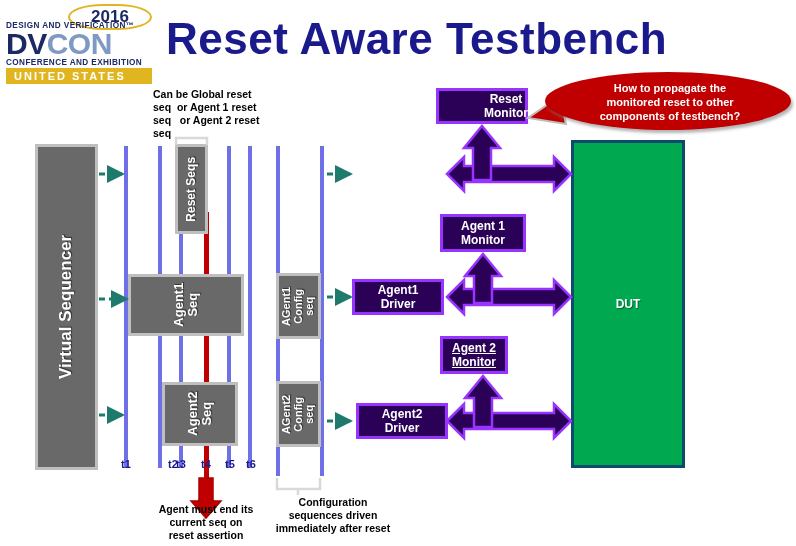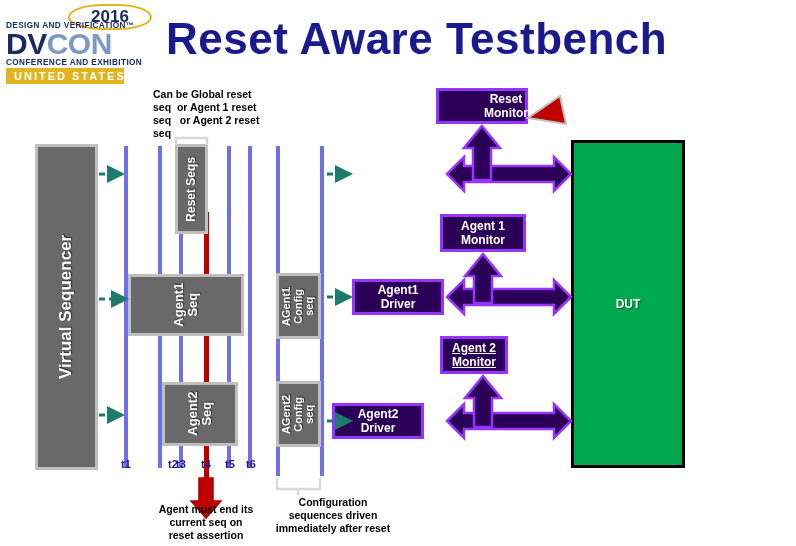--- a/index.html
+++ b/index.html
@@ -77,21 +77,21 @@
     font-size: 8.2px;
     font-weight: bold;
     color: #1b2a63;
     letter-spacing: 0.4px;
     white-space: nowrap;
   }
   .logo-us {
     position: absolute;
     left: 0px;
     top: 64px;
-    width: 118px;
+    width: 146px;
     height: 16px;
     background: #e0b520;
   }
   .logo-us span {
     position: absolute;
     left: 8px;
     top: 2px;
     font-size: 11px;
     font-weight: bold;
     color: #ffffff;
@@ -144,21 +144,21 @@
     align-items: center;
     justify-content: center;
     text-align: center;
     line-height: 1.2;
   }
 
   
   .dut {
     position: absolute;
     background: #00a84f;
-    border: 3px solid #000000;
+    border: 3px solid #0c4a6e;
     box-sizing: border-box;
     color: #ffffff;
     font-weight: bold;
     font-size: 12px;
     display: flex;
     align-items: center;
     justify-content: center;
     text-shadow: 1px 1px 1px rgba(0,0,0,0.4);
   }
 
@@ -296,21 +296,21 @@
   <div class="tick" style="left:196px; top:458px;">t4</div>
   <div class="tick" style="left:220px; top:458px;">t5</div>
   <div class="tick" style="left:241px; top:458px;">t6</div>
 
 
   <div class="pbox" style="left:352px; top:279px; width:92px; height:36px; white-space:pre;align-items:center;">
     <span style="white-space:pre;">Agent1
 Driver</span>
   </div>
 
-  <div class="pbox" style="left:332px; top:403px; width:92px; height:36px; white-space:pre;">
+  <div class="pbox" style="left:356px; top:403px; width:92px; height:36px; white-space:pre;">
     <span style="white-space:pre;">Agent2
 Driver</span>
   </div>
 
   <div class="pbox" style="left:436px; top:88px; width:92px; height:36px; white-space:pre;">
     <span style="white-space:pre;margin-left:48px;">Reset
 Monitor</span>
   </div>
 
   <div class="pbox" style="left:440px; top:214px; width:86px; height:38px; white-space:pre;">
@@ -379,20 +379,26 @@
 
     <g>
       <path d="M176,145 L176,138 L207,138 L207,145" fill="none" stroke="#d9d9d9" stroke-width="2.5"></path>
     </g>
     <g>
       <path d="M277,478 L277,489 L320,489 L320,478" fill="none" stroke="#d9d9d9" stroke-width="2.5"></path>
       <path d="M298,489 L298,495" fill="none" stroke="#d9d9d9" stroke-width="2.5"></path>
     </g>
   </svg>
 
+  <div class="callout">
+    <div class="ell"></div>
+    <div class="txt" style="white-space:pre;">How to propagate the
+monitored reset to other
+components of testbench?</div>
+  </div>
 
   <div class="anno" style="left:153px; top:88px; width:150px; white-space:pre;">Can be Global reset
 seq  or Agent 1 reset
 seq   or Agent 2 reset
 seq</div>
 
   <div class="anno anno-c" style="left:146px; top:503px; width:120px; white-space:pre;">Agent must end its
 current seq on
 reset assertion</div>
 

